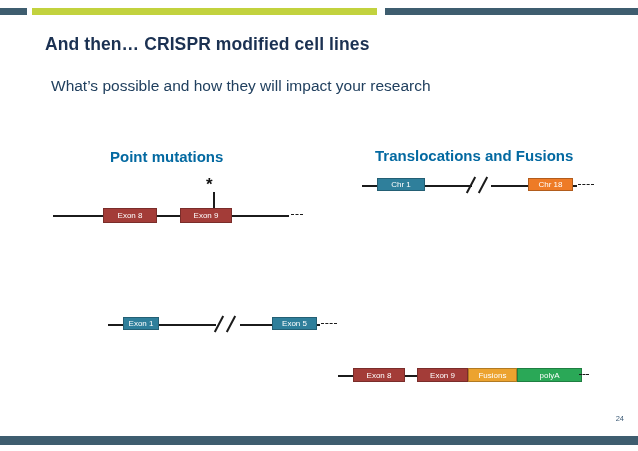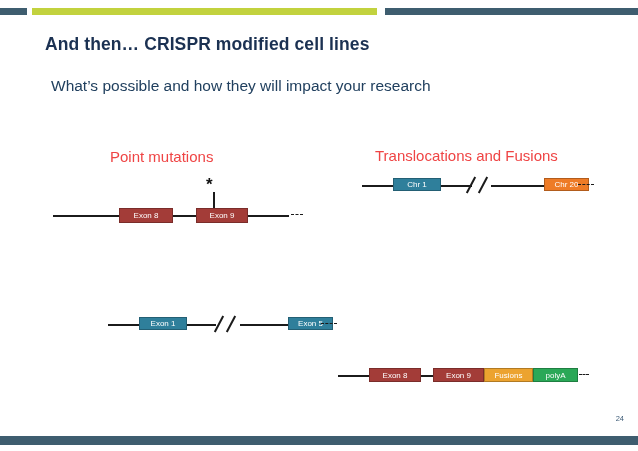--- a/index.html
+++ b/index.html
@@ -20,33 +20,32 @@
     position:absolute;left:35px;top:24px;
     font-size:17.5px;font-weight:bold;color:#1b3152;
     letter-spacing:0.1px;white-space:nowrap;margin:10px;
   }
   .subtitle{
     position:absolute;left:35px;top:61px;
     font-size:15.5px;font-weight:normal;color:#21405f;
     white-space:nowrap;margin:16px;
   }
   .section-heading{
-    position:absolute;font-size:15px;color:#ef4444;
-    white-space:nowrap;margin:0;font-weight:normal;
+    position:absolute;font-size:15px;color:#0369a1;
+    white-space:nowrap;margin:0;font-weight:bold;
   }
   .gline{position:absolute;height:1.5px;background:#1b1b1b;}
   .vstem{position:absolute;width:1.5px;background:#1b1b1b;}
   .dashes{position:absolute;height:0;border-top:1.6px dashed #1b1b1b;}
   .seg{
     position:absolute;
     color:#ffffff;font-size:8px;text-align:right;
     display:flex;align-items:center;justify-content:center;
     box-sizing:border-box;border:1px solid rgba(0,0,0,0.25);
     white-space:nowrap;
-    margin-left:16px;
   }
   .slash{
     position:absolute;width:2px;height:18px;background:#1b1b1b;
     transform:rotate(28deg);
   }
   .asterisk{
     position:absolute;font-size:17px;font-weight:bold;color:#111111;
     font-family:"Liberation Sans", sans-serif;
   }
   .page-number{
@@ -83,51 +82,51 @@
   <h3 class="section-heading" style="left:375px;top:147px;">Translocations and Fusions</h3>
   <div>
     <div class="gline" style="left:362px;top:185px;width:110px;"></div>
     <div class="gline" style="left:491px;top:185px;width:86px;"></div>
     <div class="slash" style="left:470px;top:176px;"></div>
     <div class="slash" style="left:482px;top:176px;"></div>
     <div class="seg" style="left: 377px; top: 178px; width: 48px; height: 13px; background: rgb(47, 127, 155);">
         <span>Chr 1</span>
       </div>
     <div class="seg" style="left: 528px; top: 178px; width: 45px; height: 13px; background: rgb(238, 123, 38);">
-        <span>Chr 20</span>
+        <span>Chr 18</span>
       </div>
     <div class="dashes" style="left:578px;top:184px;width:16px;"></div>
   </div>
 
   <div>
     <div class="gline" style="left:108px;top:324px;width:108px;"></div>
     <div class="gline" style="left:240px;top:324px;width:80px;"></div>
     <div class="slash" style="left:218px;top:315px;"></div>
     <div class="slash" style="left:230px;top:315px;"></div>
-    <div class="seg" style="left: 123px; top: 317px; width: 48px; height: 13px; background: rgb(47, 127, 155);">
+    <div class="seg" style="left: 123px; top: 317px; width: 36px; height: 13px; background: rgb(47, 127, 155);">
         <span>Exon 1</span>
       </div>
     <div class="seg" style="left: 272px; top: 317px; width: 45px; height: 13px; background: rgb(47, 127, 155);">
         <span>Exon 5</span>
       </div>
     <div class="dashes" style="left:321px;top:323px;width:16px;"></div>
   </div>
 
   <div>
     <div class="gline" style="left:338px;top:375px;width:238px;"></div>
     <div class="seg" style="left: 353px; top: 368px; width: 52px; height: 14px; background: rgb(163, 60, 56);">
         <span>Exon 8</span>
       </div>
     <div class="seg" style="left: 417px; top: 368px; width: 51px; height: 14px; background: rgb(163, 60, 56);">
         <span>Exon 9</span>
       </div>
     <div class="seg" style="left: 468px; top: 368px; width: 49px; height: 14px; background: rgb(236, 163, 47);">
         <span>Fusions</span>
       </div>
-    <div class="seg" style="left: 517px; top: 368px; width: 45px; height: 14px; background: rgb(42, 168, 87);">
+    <div class="seg" style="left: 517px; top: 368px; width: 65px; height: 14px; background: rgb(42, 168, 87);">
         <span>polyA</span>
       </div>
     <div class="dashes" style="left:579px;top:374px;width:10px;"></div>
   </div>
 
   <div class="page-number">24</div>
   <div class="bottom-bar" style="background: rgb(62, 93, 111);"></div>
 
 </div>
 

